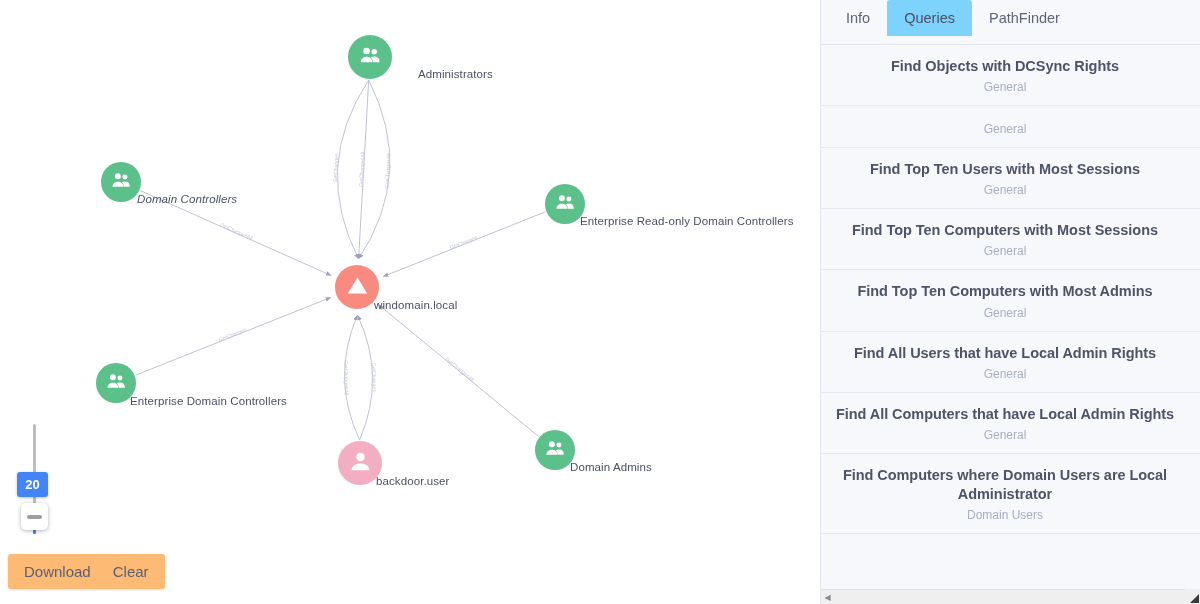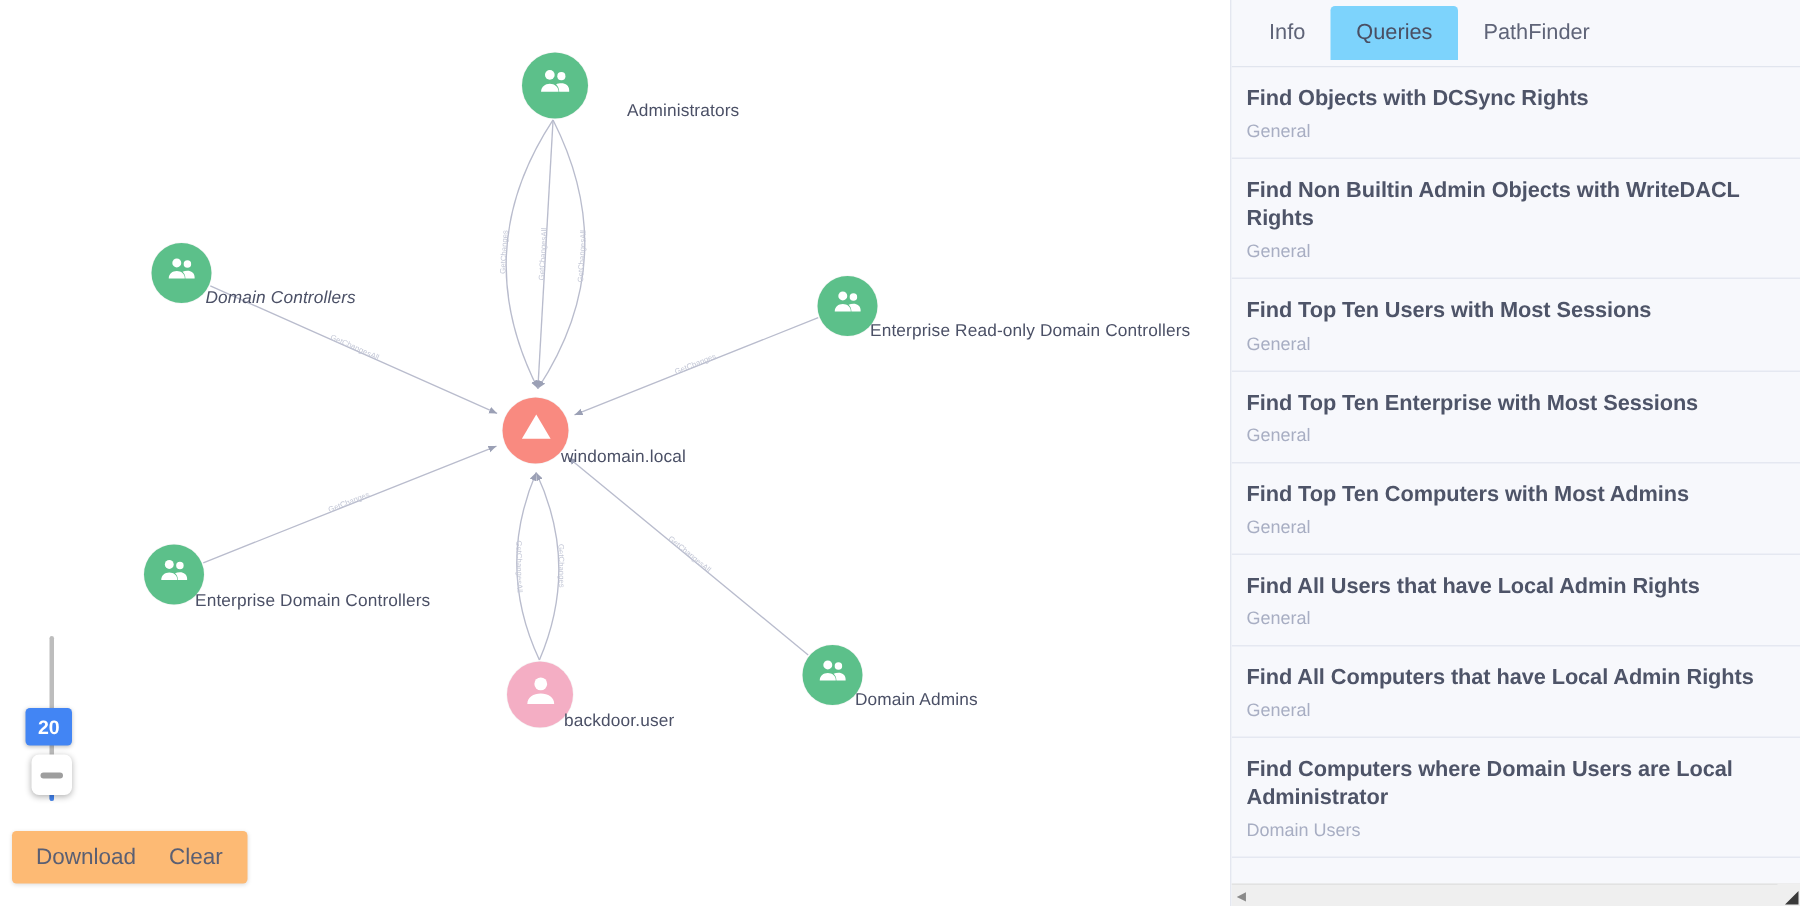--- a/index.html
+++ b/index.html
@@ -79,21 +79,21 @@
   
   #side-panel {
     position: relative;
     width: 380px; height: 604px;
     background: #f7f8fc;
     border-left: 1px solid #e4e7f0;
     display: flex; flex-direction: column;
     overflow: hidden;
   }
   #tabs {
-    display: flex; align-items: center;
+    display: flex; align-items: flex-start;
     height: 45px;
     padding: 0 8px;
     border-bottom: 1px solid #e1e5ee;
     background: #f7f8fc;
     flex: none;
   }
   .tab {
     padding: 11px 17px 10px 17px;
     font-size: 14.5px;
     color: #5f6478;
@@ -107,20 +107,21 @@
   }
   #query-list {
     flex: 1;
     overflow: hidden;
     background: #f7f8fc;
   }
   .query-item {
     padding: 12px 21px 11px 10px;
     border-bottom: 1px solid #e5e8f1;
     cursor: pointer;
+    text-align: center;
   }
   .query-title {
     font-size: 14.5px;
     font-weight: 700;
     color: #4e5468;
     line-height: 1.32;
     letter-spacing: -0.05px;
   }
   .query-sub {
     font-size: 12px;
@@ -284,29 +285,28 @@
         <div class="tab">Info</div>
         <div class="tab active">Queries</div>
         <div class="tab">PathFinder</div>
       </div>
     <div id="query-list">
         <div class="query-item">
           <div class="query-title">Find Objects with DCSync Rights</div>
           <div class="query-sub">General</div>
         </div>
         <div class="query-item">
-          <div class="query-title">Find Non Builtin Admin Objects with WriteDACL Rights</div>
           <div class="query-sub">General</div>
         </div>
         <div class="query-item">
           <div class="query-title">Find Top Ten Users with Most Sessions</div>
           <div class="query-sub">General</div>
         </div>
         <div class="query-item">
-          <div class="query-title">Find Top Ten Enterprise with Most Sessions</div>
+          <div class="query-title">Find Top Ten Computers with Most Sessions</div>
           <div class="query-sub">General</div>
         </div>
         <div class="query-item">
           <div class="query-title">Find Top Ten Computers with Most Admins</div>
           <div class="query-sub">General</div>
         </div>
         <div class="query-item">
           <div class="query-title">Find All Users that have Local Admin Rights</div>
           <div class="query-sub">General</div>
         </div>

